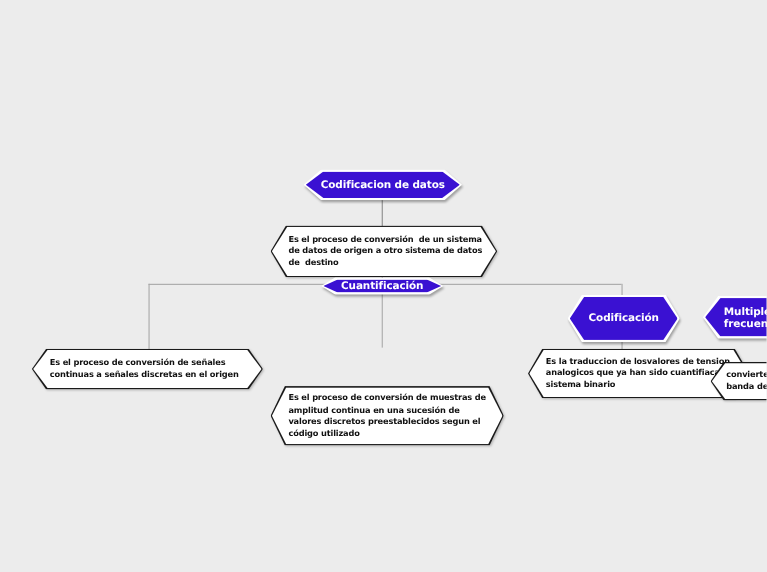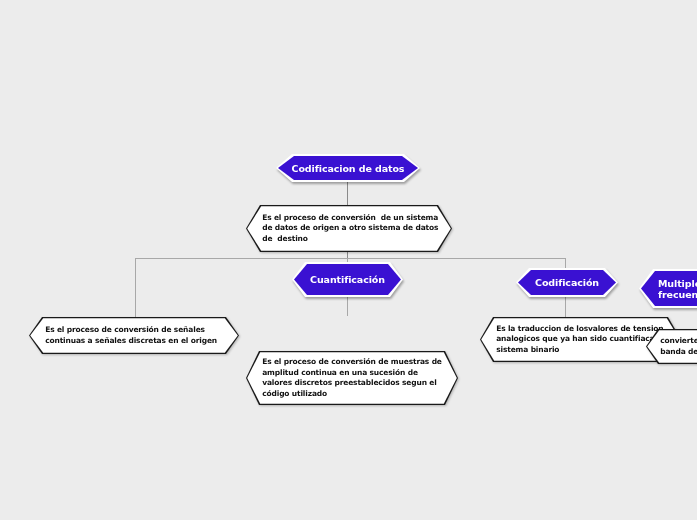--- a/index.html
+++ b/index.html
@@ -77,37 +77,37 @@
   </div>
 
   <div class="hx box" style="left:29px;top:317px;width:210px;height:37px;--p:13px;">
     <div class="shape"></div>
     <div class="fill padL">
         <span class="txt">Es el proceso de conversión de señales
 continuas a señales discretas en el origen</span>
       </div>
   </div>
 
-  <div class="hx purple" style="left:292px;top:262px;width:111px;height:35px;--p:13px;">
+  <div class="hx purple" style="left:292px;top:252px;width:111px;height:16px;--p:13px;">
     <div class="shape"></div>
     <div class="fill">
         <span class="txt">Cuantificación</span>
       </div>
   </div>
   <div class="hx box" style="left:246px;top:315px;width:212px;height:54px;margin-top:36px;--p:13px;">
     <div class="shape"></div>
     <div class="fill padL">
         <span class="txt">Es el proceso de conversión de muestras de
 amplitud continua en una sucesión de
 valores discretos preestablecidos segun el
 código utilizado</span>
       </div>
   </div>
 
-  <div class="hx purple" style="left:516px;top:268px;width:102px;height:29px;--p:13px;">
+  <div class="hx purple" style="left:516px;top:268px;width:102px;height:43px;--p:13px;">
     <div class="shape"></div>
     <div class="fill">
         <span class="txt">Codificación</span>
       </div>
   </div>
   <div class="hx box" style="left:480px;top:317px;width:201px;height:45px;--p:13px;">
     <div class="shape"></div>
     <div class="fill padL">
         <span class="txt">Es la traduccion de losvalores de tension
 analogicos que ya han sido cuantifiacados al

